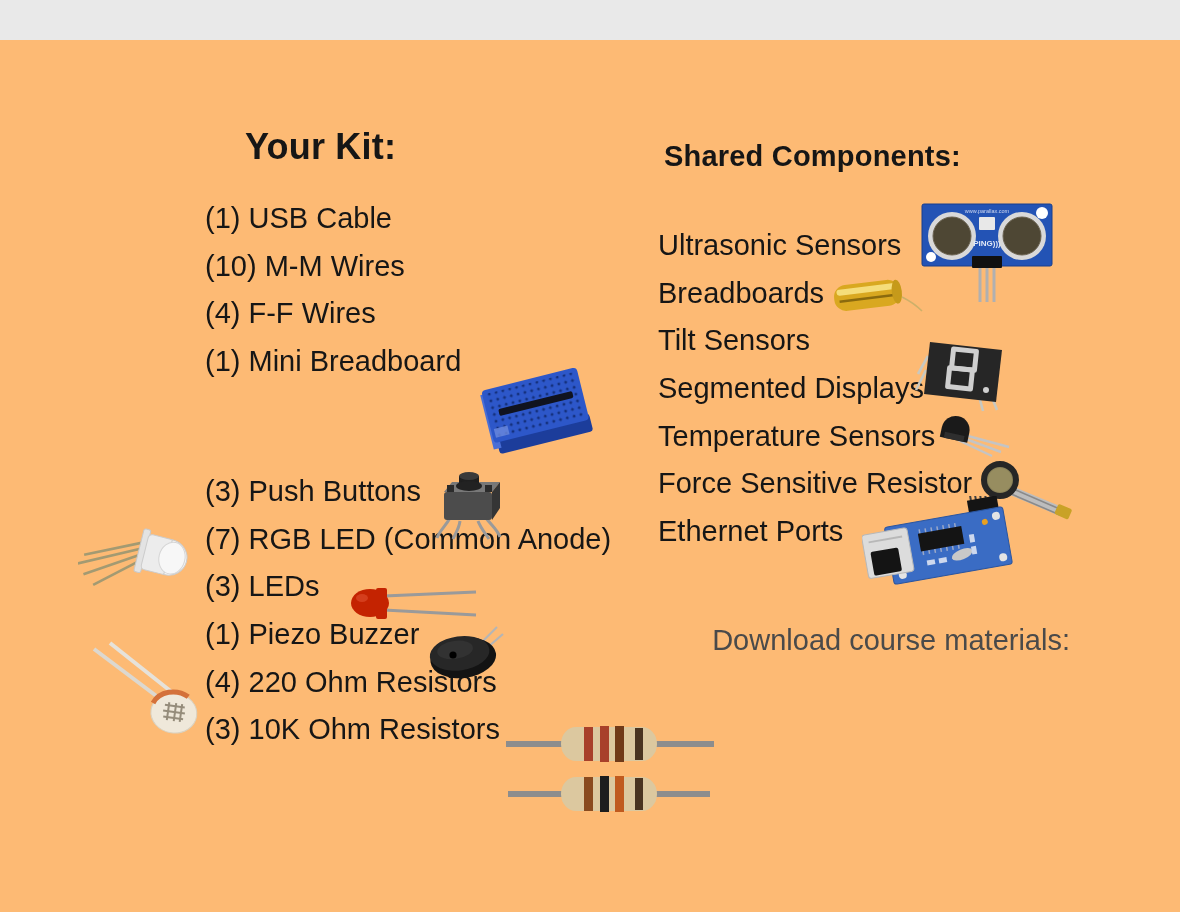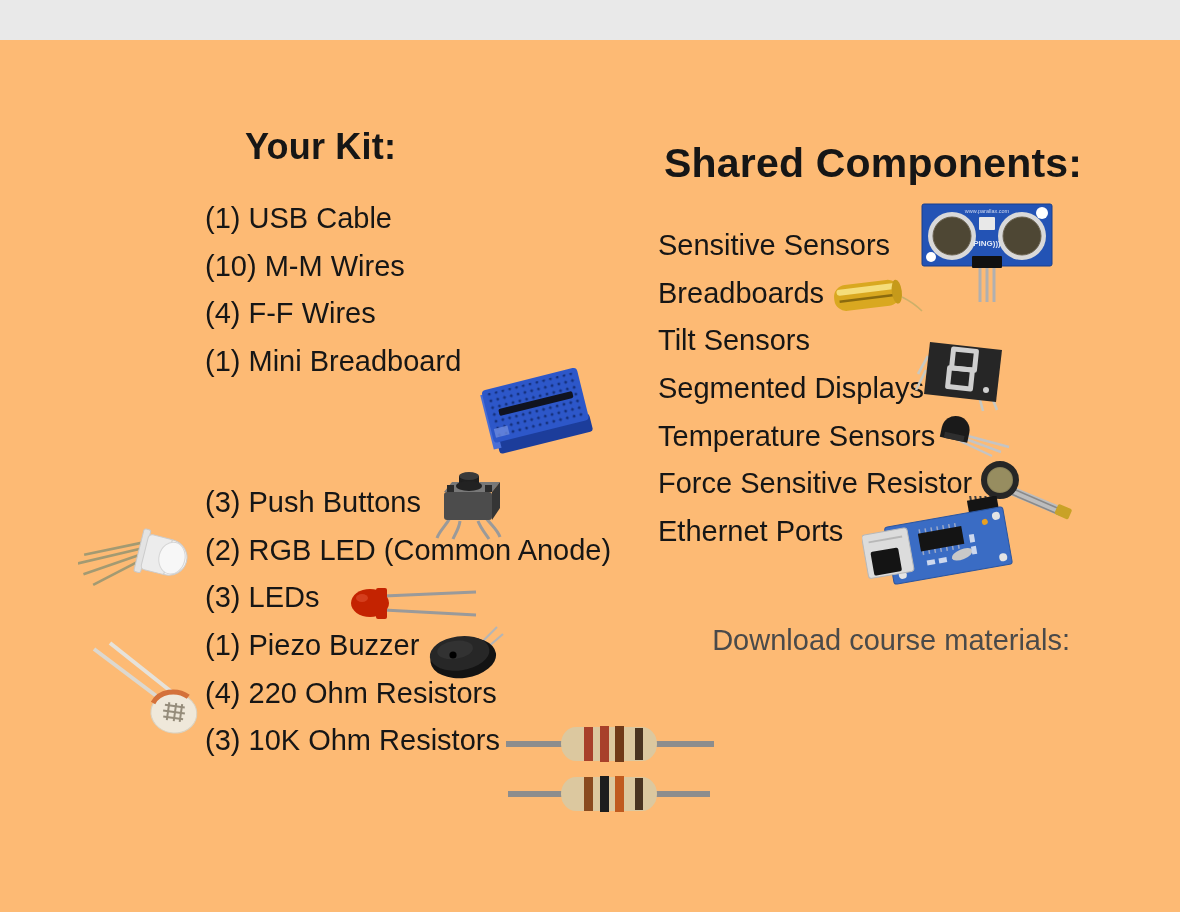--- a/index.html
+++ b/index.html
@@ -12,30 +12,30 @@
     color:#161616;
     margin-top:40px;
   }
   .heading{
     position:absolute;
     font-weight:700;
     letter-spacing:.2px;
     white-space:nowrap;
   }
   .kit-title{left:245px;top:86px;font-size:36px;}
-  .shared-title{left:664px;top:100px;font-size:41px;}
+  .shared-title{left:664px;top:100px;font-size:29px;}
   .list{position:absolute;}
   .list .li{
     height:47.6px;
     display:flex;align-items:center;
     font-size:29px;
     white-space:nowrap;
   }
   .kit-list-top{left:205px;top:155px;}
-  .kit-list-bottom{left:205px;top:439px;}
+  .kit-list-bottom{left:205px;top:428px;}
   .shared-list{left:658px;top:182px;}
   .download{
     position:absolute;left:590px;top:584px;width:480px;
     text-align:center;
   }
   .download-heading{
     font-size:29px;color:#4a4a4a;white-space:nowrap;text-align:right;
   }
   .download-link{
     display:inline-block;margin-top:7px;
@@ -55,29 +55,29 @@
 
   <div class="list kit-list-top">
     <div class="li">(1) USB Cable</div>
     <div class="li">(10) M-M Wires</div>
     <div class="li">(4) F-F Wires</div>
     <div class="li">(1) Mini Breadboard</div>
   </div>
 
   <div class="list kit-list-bottom">
     <div class="li">(3) Push Buttons</div>
-    <div class="li">(2) RGB LED (Common Anode)</div>
+    <div class="li">(7) RGB LED (Common Anode)</div>
     <div class="li">(3) LEDs</div>
     <div class="li">(1) Piezo Buzzer</div>
     <div class="li">(4) 220 Ohm Resistors</div>
     <div class="li">(3) 10K Ohm Resistors</div>
   </div>
 
   <div class="list shared-list">
-    <div class="li">Sensitive Sensors</div>
+    <div class="li">Ultrasonic Sensors</div>
     <div class="li">Breadboards</div>
     <div class="li">Tilt Sensors</div>
     <div class="li">Segmented Displays</div>
     <div class="li">Temperature Sensors</div>
     <div class="li">Force Sensitive Resistor</div>
     <div class="li">Ethernet Ports</div>
   </div>
 
   <div class="download">
     <div class="download-heading">Download course materials:</div>

